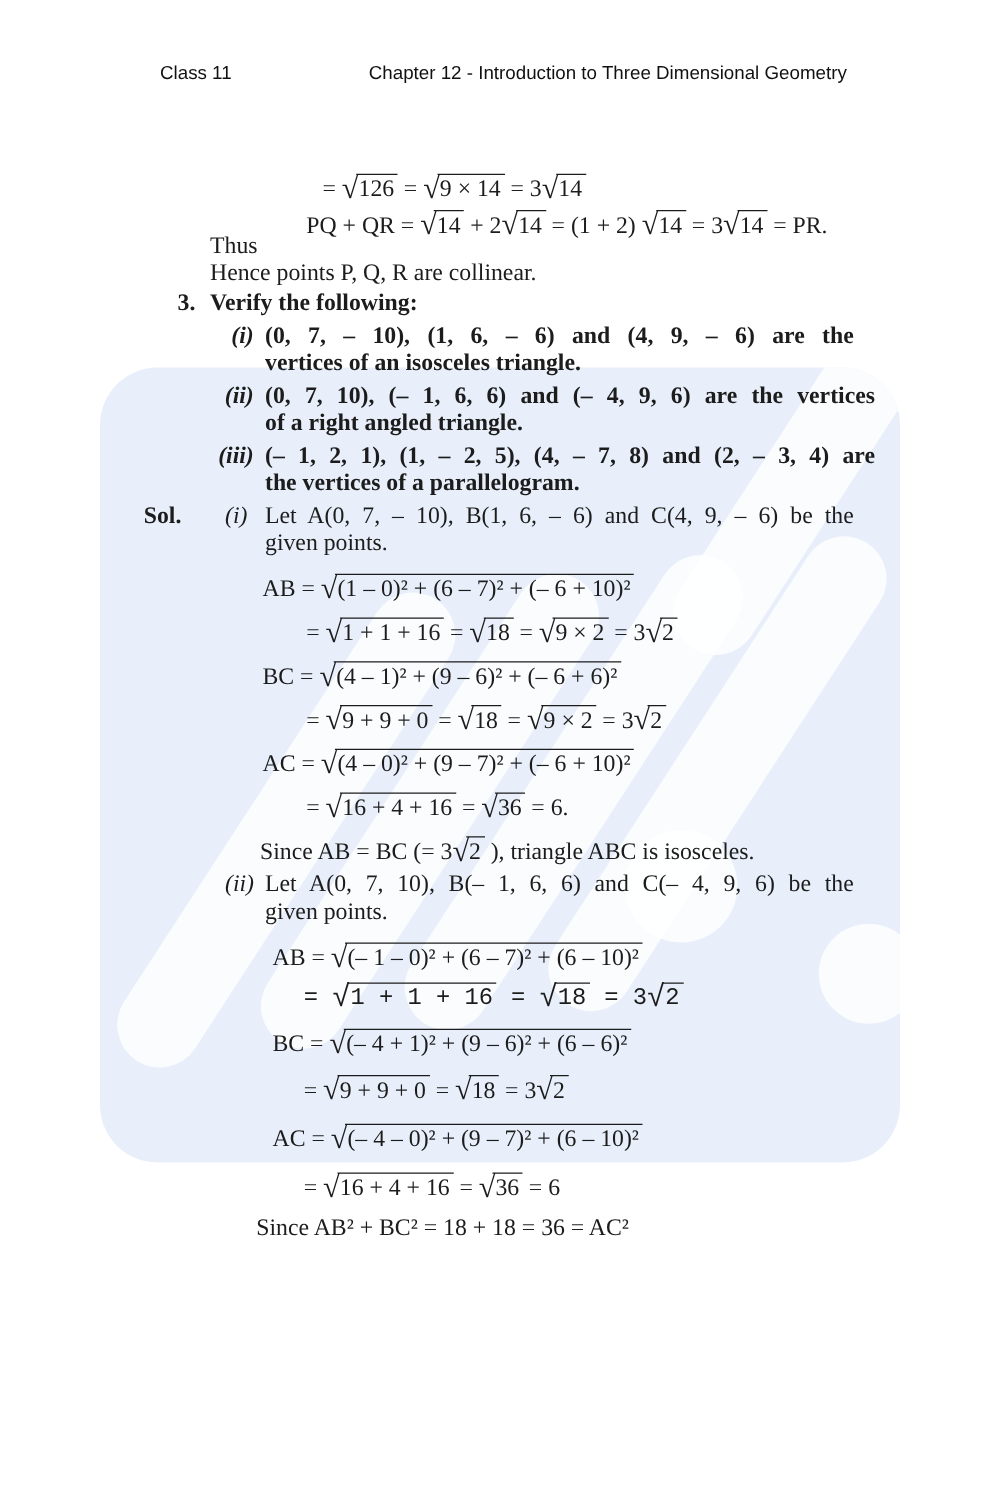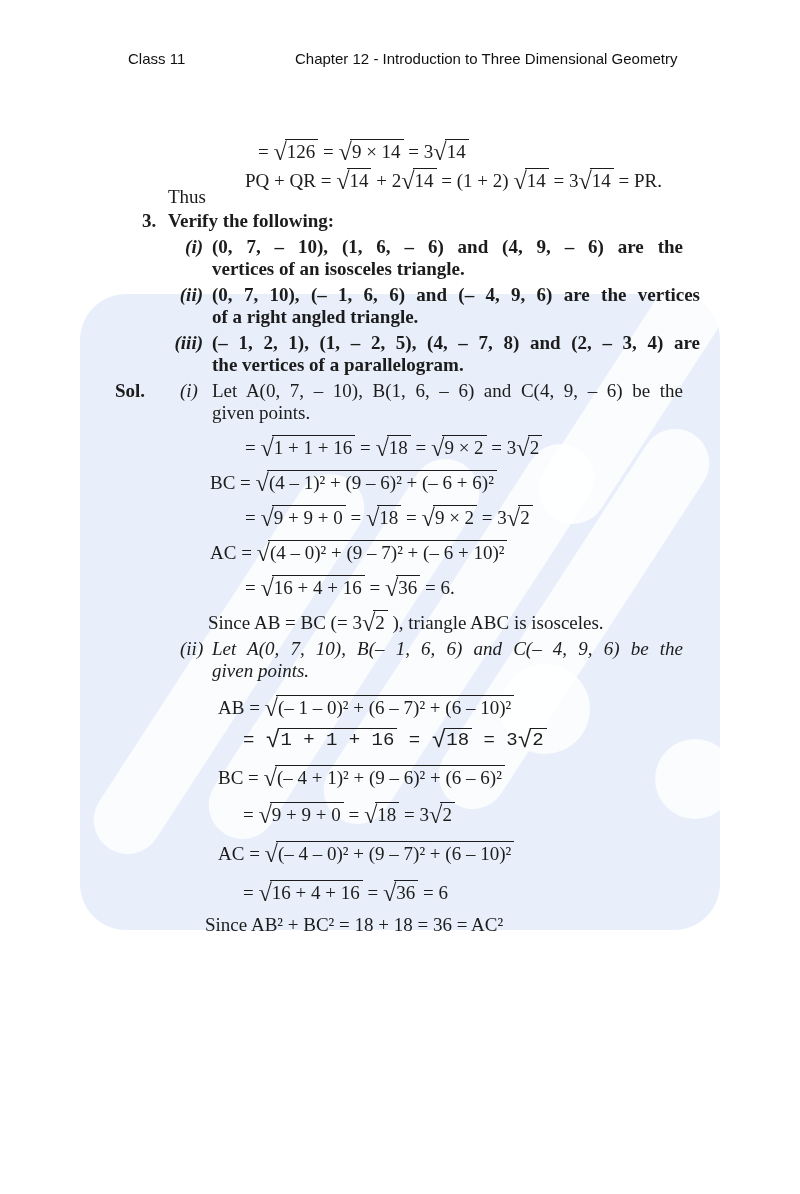--- a/index.html
+++ b/index.html
@@ -55,20 +55,21 @@
   </div>
 
   <main>
       <div class="line nw" style="margin-top: 138px; margin-left: 258px;">= <span class="sqrt"><span class="rdx">√</span><span class="vinc">126</span></span> = <span class="sqrt"><span class="rdx">√</span><span class="vinc">9 × 14</span></span> = 3<span class="sqrt"><span class="rdx">√</span><span class="vinc">14</span></span></div>
       <div class="line row" style="margin-top: 4px; margin-left: 168px;">
         <span class="lbl" style="width: 77px; margin-top: 19px;">Thus</span>
         <div class="body">
           <div class="nw">PQ + QR = <span class="sqrt"><span class="rdx">√</span><span class="vinc">14</span></span> + 2<span class="sqrt"><span class="rdx">√</span><span class="vinc">14</span></span> = (1 + 2) <span class="sqrt"><span class="rdx">√</span><span class="vinc">14</span></span> = 3<span class="sqrt"><span class="rdx">√</span><span class="vinc">14</span></span> = PR.</div>
         </div>
       </div>
+      <div class="line nw" style="margin-top: 0px; margin-left: 168px;">Hence points P, Q, R are collinear.</div>
       <div class="line b row" style="margin-top: 2px; margin-left: 142px;">
         <span class="lbl" style="width: 26px;">3.</span>
         <div class="body">
           <div class="nw">Verify the following:</div>
         </div>
       </div>
       <div class="line b row" style="margin-top: 4px; margin-left: 142px;">
         <span class="lbl r i" style="width: 70px;">(i)</span>
         <div class="body" style="width: 471px;">
           <div class="just">(0, 7, – 10), (1, 6, – 6) and (4, 9, – 6) are the</div>
@@ -90,30 +91,31 @@
         </div>
       </div>
       <div class="line row" style="margin-top: 4px; margin-left: 115px;">
         <span class="lbl b" style="width: 65px;">Sol.</span>
         <span class="lbl i" style="width: 32px;">(i)</span>
         <div class="body" style="width: 471px;">
           <div class="just">Let A(0, 7, – 10), B(1, 6, – 6) and C(4, 9, – 6) be the</div>
           <div>given points.</div>
         </div>
       </div>
+      <div class="line nw" style="margin-top: 12px; margin-left: 210px;">AB = <span class="sqrt"><span class="rdx">√</span><span class="vinc">(1 – 0)² + (6 – 7)² + (– 6 + 10)²</span></span></div>
       <div class="line nw" style="margin-top: 10px; margin-left: 245px;">= <span class="sqrt"><span class="rdx">√</span><span class="vinc">1 + 1 + 16</span></span> = <span class="sqrt"><span class="rdx">√</span><span class="vinc">18</span></span> = <span class="sqrt"><span class="rdx">√</span><span class="vinc">9 × 2</span></span> = 3<span class="sqrt"><span class="rdx">√</span><span class="vinc">2</span></span></div>
       <div class="line nw" style="margin-top: 10px; margin-left: 210px;">BC = <span class="sqrt"><span class="rdx">√</span><span class="vinc">(4 – 1)² + (9 – 6)² + (– 6 + 6)²</span></span></div>
       <div class="line nw" style="margin-top: 10px; margin-left: 245px;">= <span class="sqrt"><span class="rdx">√</span><span class="vinc">9 + 9 + 0</span></span> = <span class="sqrt"><span class="rdx">√</span><span class="vinc">18</span></span> = <span class="sqrt"><span class="rdx">√</span><span class="vinc">9 × 2</span></span> = 3<span class="sqrt"><span class="rdx">√</span><span class="vinc">2</span></span></div>
       <div class="line nw" style="margin-top: 10px; margin-left: 210px;">AC = <span class="sqrt"><span class="rdx">√</span><span class="vinc">(4 – 0)² + (9 – 7)² + (– 6 + 10)²</span></span></div>
       <div class="line nw" style="margin-top: 10px; margin-left: 245px;">= <span class="sqrt"><span class="rdx">√</span><span class="vinc">16 + 4 + 16</span></span> = <span class="sqrt"><span class="rdx">√</span><span class="vinc">36</span></span> = 6.</div>
       <div class="line nw" style="margin-top: 10px; margin-left: 208px;">Since AB = BC (= 3<span class="sqrt"><span class="rdx">√</span><span class="vinc">2</span></span> ), triangle ABC is isosceles.</div>
       <div class="line row" style="margin-top: 4px; margin-left: 115px;">
         <span class="lbl" style="width: 65px;"></span>
         <span class="lbl i" style="width: 32px;">(ii)</span>
-        <div class="body" style="width: 471px; font-style: italic;">
+        <div class="body" style="width: 471px;">
           <div class="just">Let A(0, 7, 10), B(– 1, 6, 6) and C(– 4, 9, 6) be the</div>
           <div>given points.</div>
         </div>
       </div>
       <div class="line nw" style="margin-top: 12px; margin-left: 218px;">AB = <span class="sqrt"><span class="rdx">√</span><span class="vinc">(– 1 – 0)² + (6 – 7)² + (6 – 10)²</span></span></div>
       <div class="line nw" style="margin-top: 8px; margin-left: 243px; font-family: Liberation Mono, monospace;">= <span class="sqrt"><span class="rdx">√</span><span class="vinc">1 + 1 + 16</span></span> = <span class="sqrt"><span class="rdx">√</span><span class="vinc">18</span></span> = 3<span class="sqrt"><span class="rdx">√</span><span class="vinc">2</span></span></div>
       <div class="line nw" style="margin-top: 12px; margin-left: 218px;">BC = <span class="sqrt"><span class="rdx">√</span><span class="vinc">(– 4 + 1)² + (9 – 6)² + (6 – 6)²</span></span></div>
       <div class="line nw" style="margin-top: 12px; margin-left: 243px;">= <span class="sqrt"><span class="rdx">√</span><span class="vinc">9 + 9 + 0</span></span> = <span class="sqrt"><span class="rdx">√</span><span class="vinc">18</span></span> = 3<span class="sqrt"><span class="rdx">√</span><span class="vinc">2</span></span></div>
       <div class="line nw" style="margin-top: 14px; margin-left: 218px;">AC = <span class="sqrt"><span class="rdx">√</span><span class="vinc">(– 4 – 0)² + (9 – 7)² + (6 – 10)²</span></span></div>
       <div class="line nw" style="margin-top: 14px; margin-left: 243px;">= <span class="sqrt"><span class="rdx">√</span><span class="vinc">16 + 4 + 16</span></span> = <span class="sqrt"><span class="rdx">√</span><span class="vinc">36</span></span> = 6</div>

